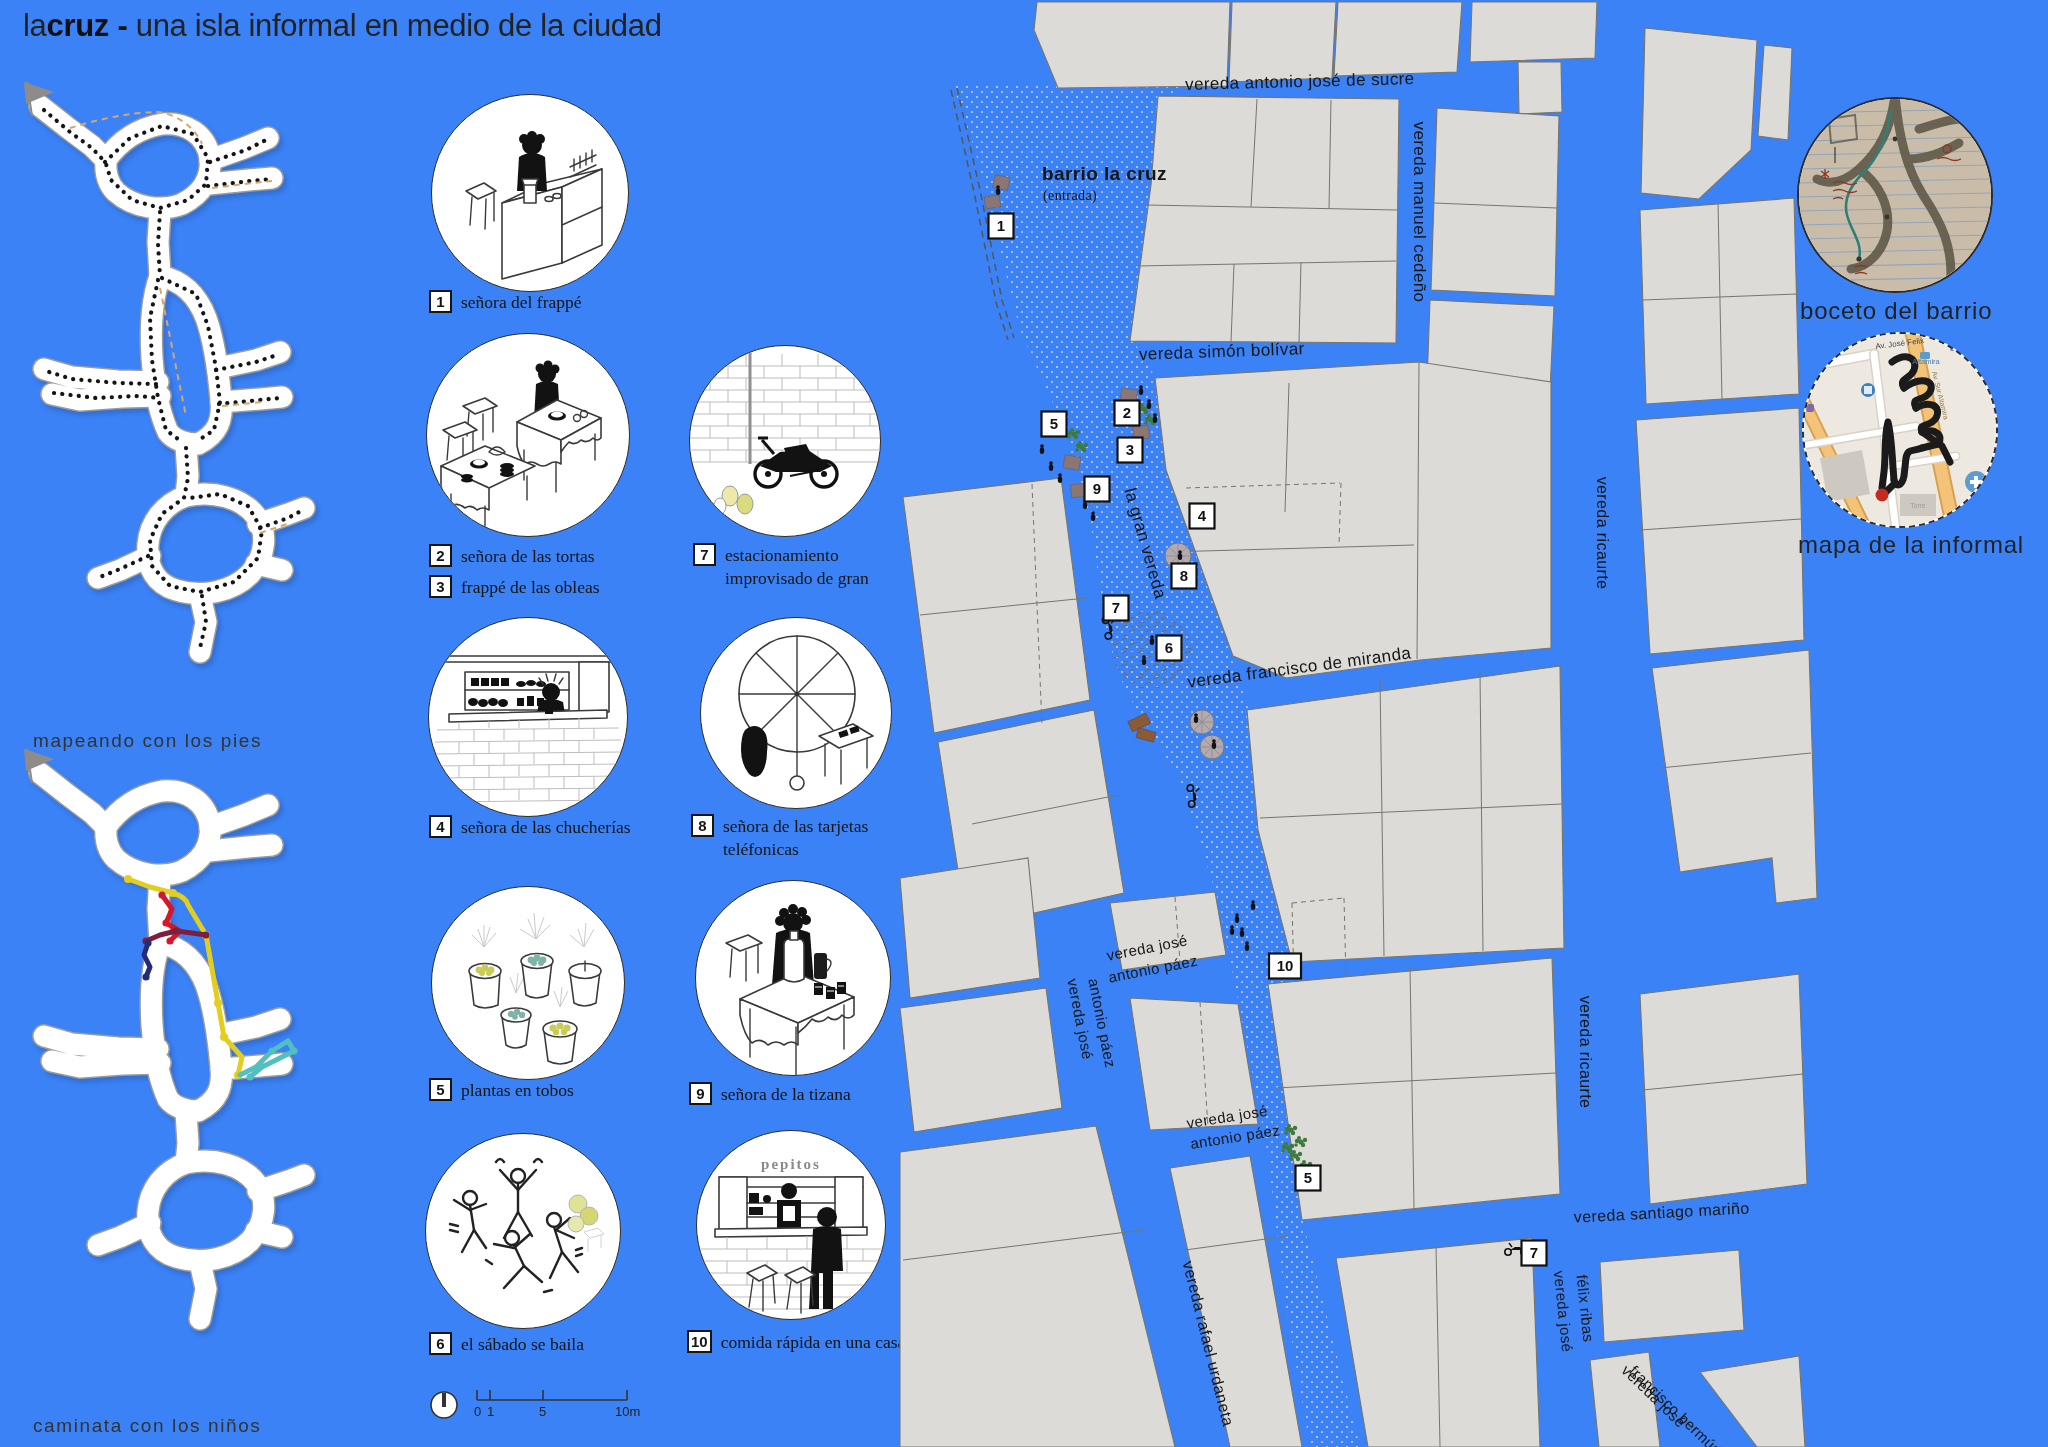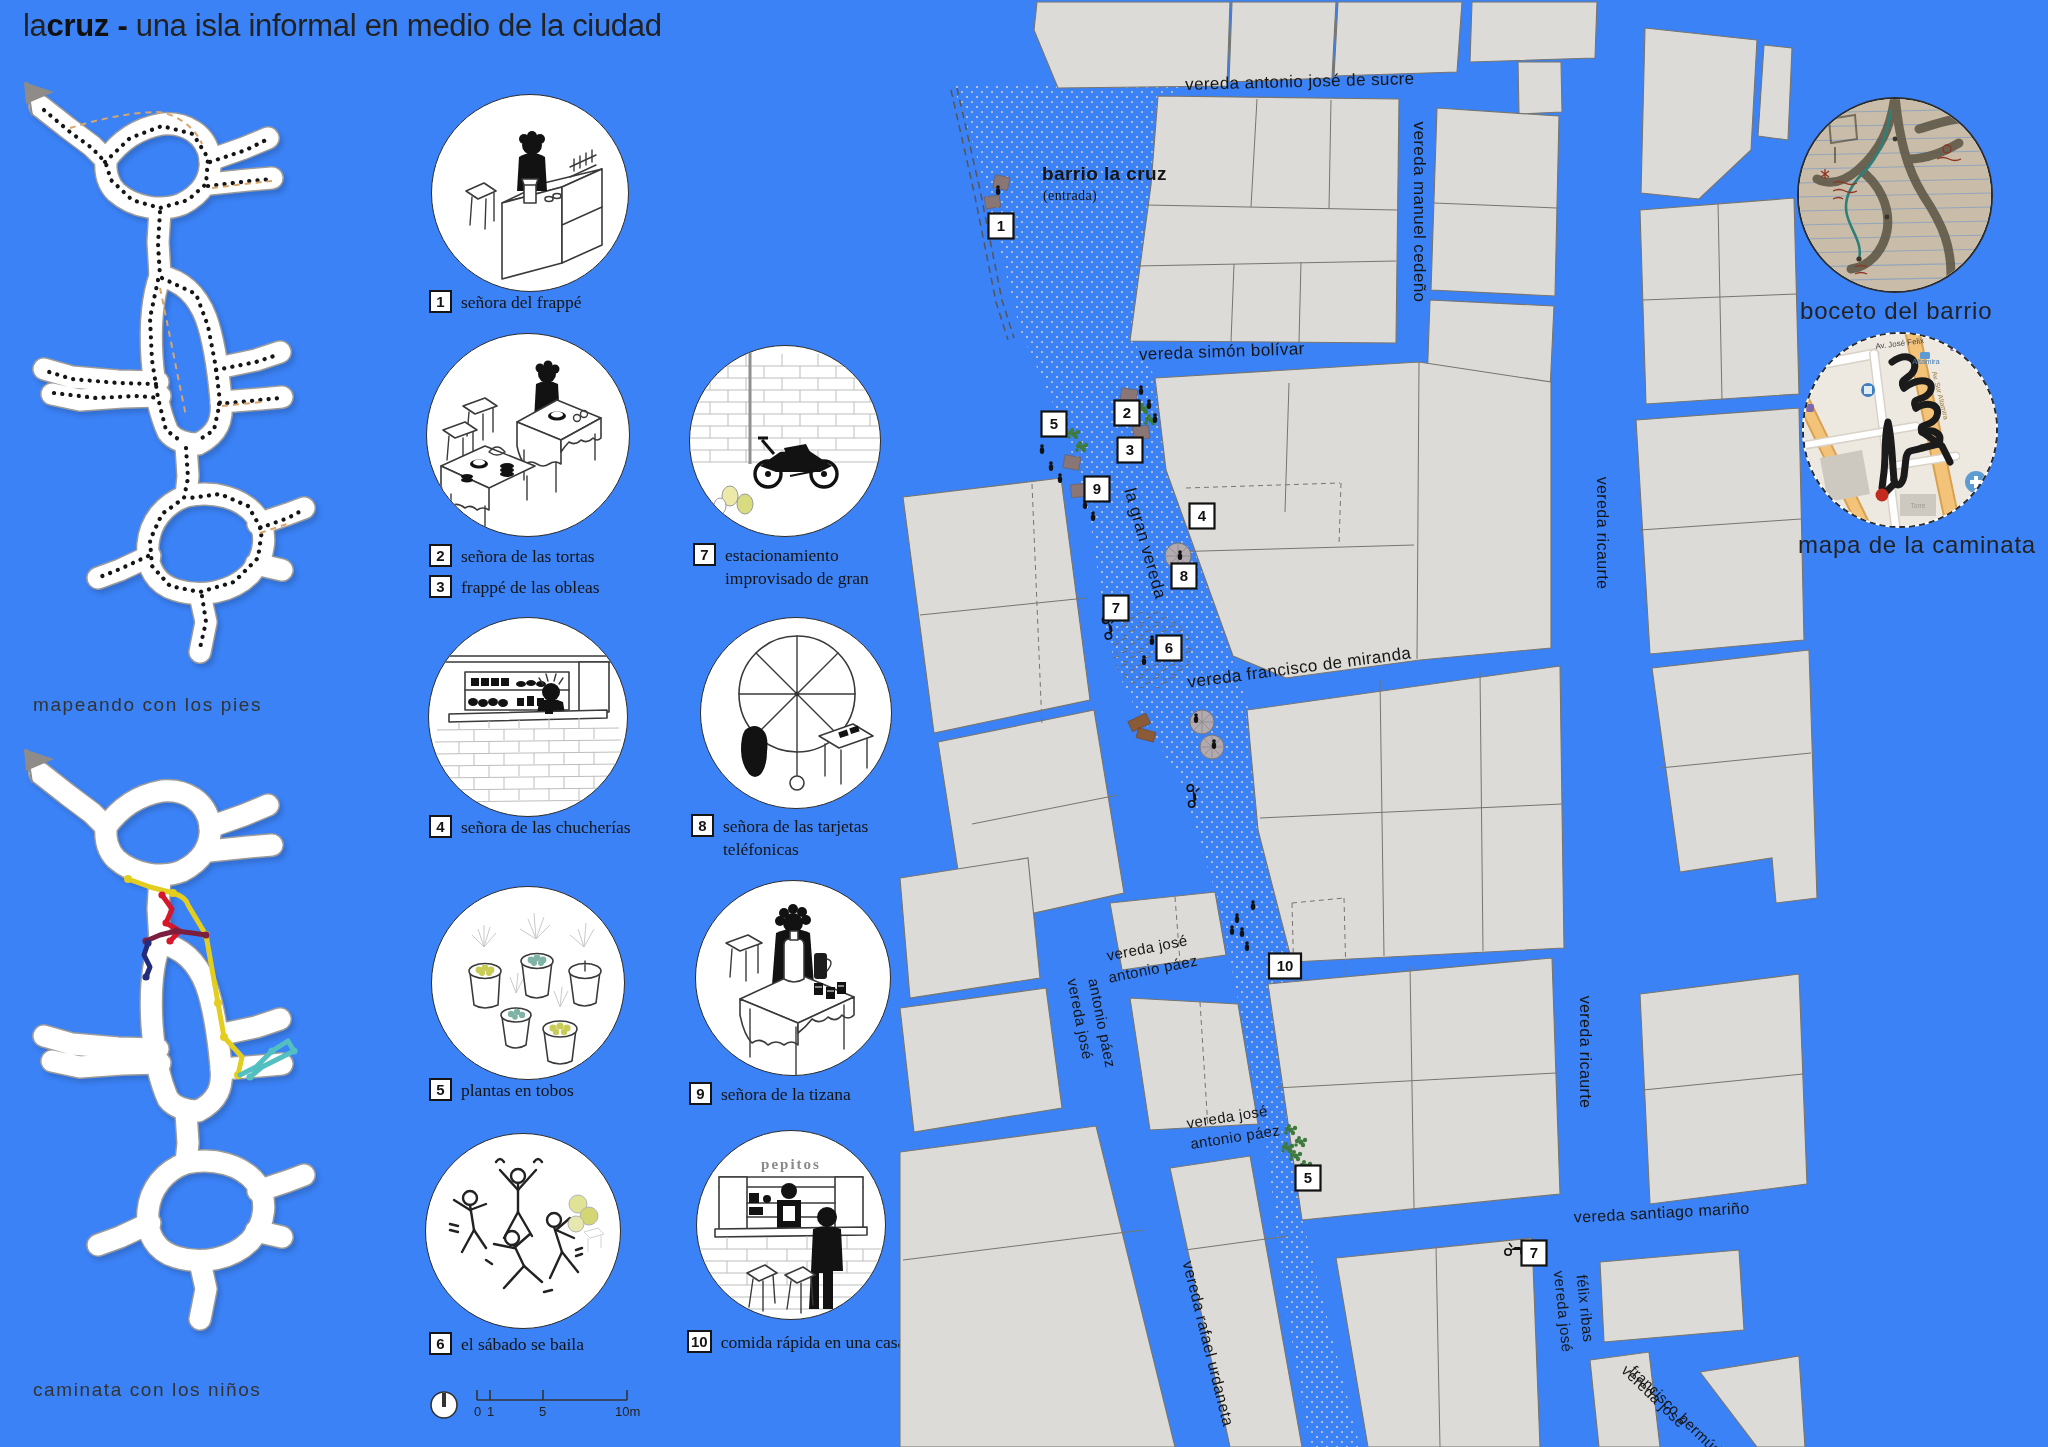--- a/index.html
+++ b/index.html
@@ -3,21 +3,21 @@
 <meta charset="utf-8">
 <style>
   html,body{margin:0;padding:0;background:#fff;}
   #poster{position:relative;width:2048px;height:1447px;background:#3b82f6;overflow:hidden;
           font-family:"Liberation Sans",sans-serif;color:#111;}
   svg{position:absolute;left:0;top:0;}
   
   #title{position:absolute;left:23px;top:8px;font-size:31px;letter-spacing:-0.3px;color:#222;white-space:nowrap;}
   #title .b{font-weight:bold;color:#111;}
   
-  .mapcap{position:absolute;font-size:19px;letter-spacing:1.6px;color:#333;}
+  .mapcap{position:absolute;font-size:19px;letter-spacing:1.6px;color:#333;margin-top:36px;}
   
   .circ{position:absolute;border:1.6px solid #2c2c2c;border-radius:50%;background:#fff;overflow:hidden;}
   .circ svg{position:absolute;left:0;top:0;}
   .cap{position:absolute;display:flex;align-items:flex-start;gap:9px;font-size:17.5px;color:#141414;}
   .cap .nbox{min-width:23px;height:23px;border:2px solid #151515;background:#fff;font-weight:bold;
              font-size:15px;display:flex;align-items:center;justify-content:center;padding:0 2px;box-sizing:border-box;}
   .cap .lbl{line-height:1.3;padding-top:1px;font-family:Liberation Serif, serif;}
   .w165{max-width:172px;} .w178{max-width:180px;} .w230{max-width:240px;}
   
   .rcap{position:absolute;font-size:24px;letter-spacing:0.8px;color:#222;}
@@ -1013,15 +1013,15 @@
       <rect x="60" y="52" width="8" height="8" fill="#fff" opacity="0.85"></rect>
       <rect x="146" y="8" width="9" height="9" rx="2" fill="#7B68AE"></rect>
       <rect x="2" y="70" width="8" height="8" rx="2" fill="#7B68AE"></rect>
       <rect x="116" y="18" width="10" height="7" rx="1.5" fill="#5D9BD3"></rect>
       <text class="tiny" x="96" y="12" font-size="8" fill="#444" text-anchor="middle" transform="rotate(-7 96 12)">Av. José Felix</text>
       <text class="tiny" x="122" y="30" font-size="7.5" fill="#4A7FB5" text-anchor="middle">Altamira</text>
       <text class="tiny" x="134" y="62" font-size="7" fill="#9A7B42" text-anchor="middle" transform="rotate(76 134 62)">Av. Sur Altamira</text>
       <text class="tiny" x="114" y="174" font-size="6.5" fill="#9A9A94" text-anchor="middle">Torre</text>
     </svg>
   </div>
-  <div class="rcap" style="left:1798px;top:531px">mapa de la caminata</div>
+  <div class="rcap" style="left:1798px;top:531px">mapa de la informal</div>
 
 </div>
 
 </body></html>

